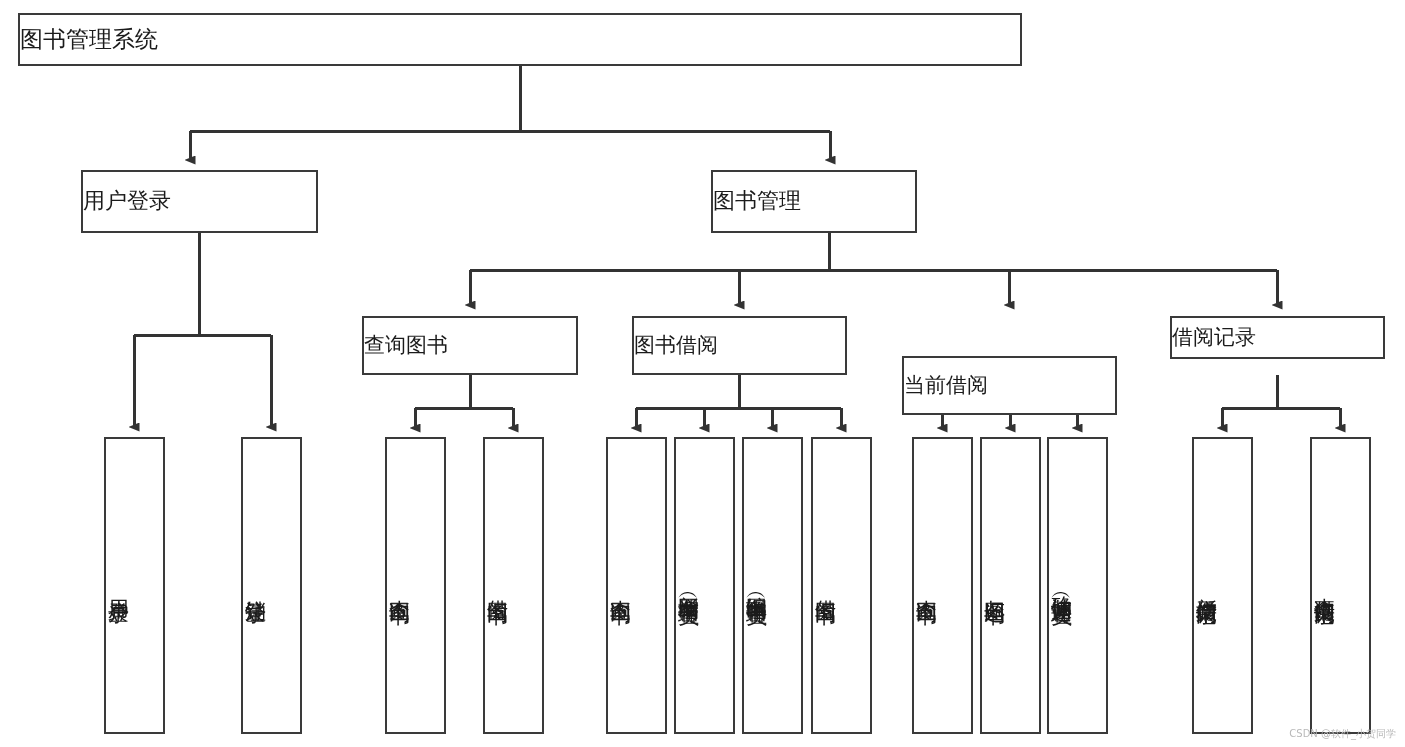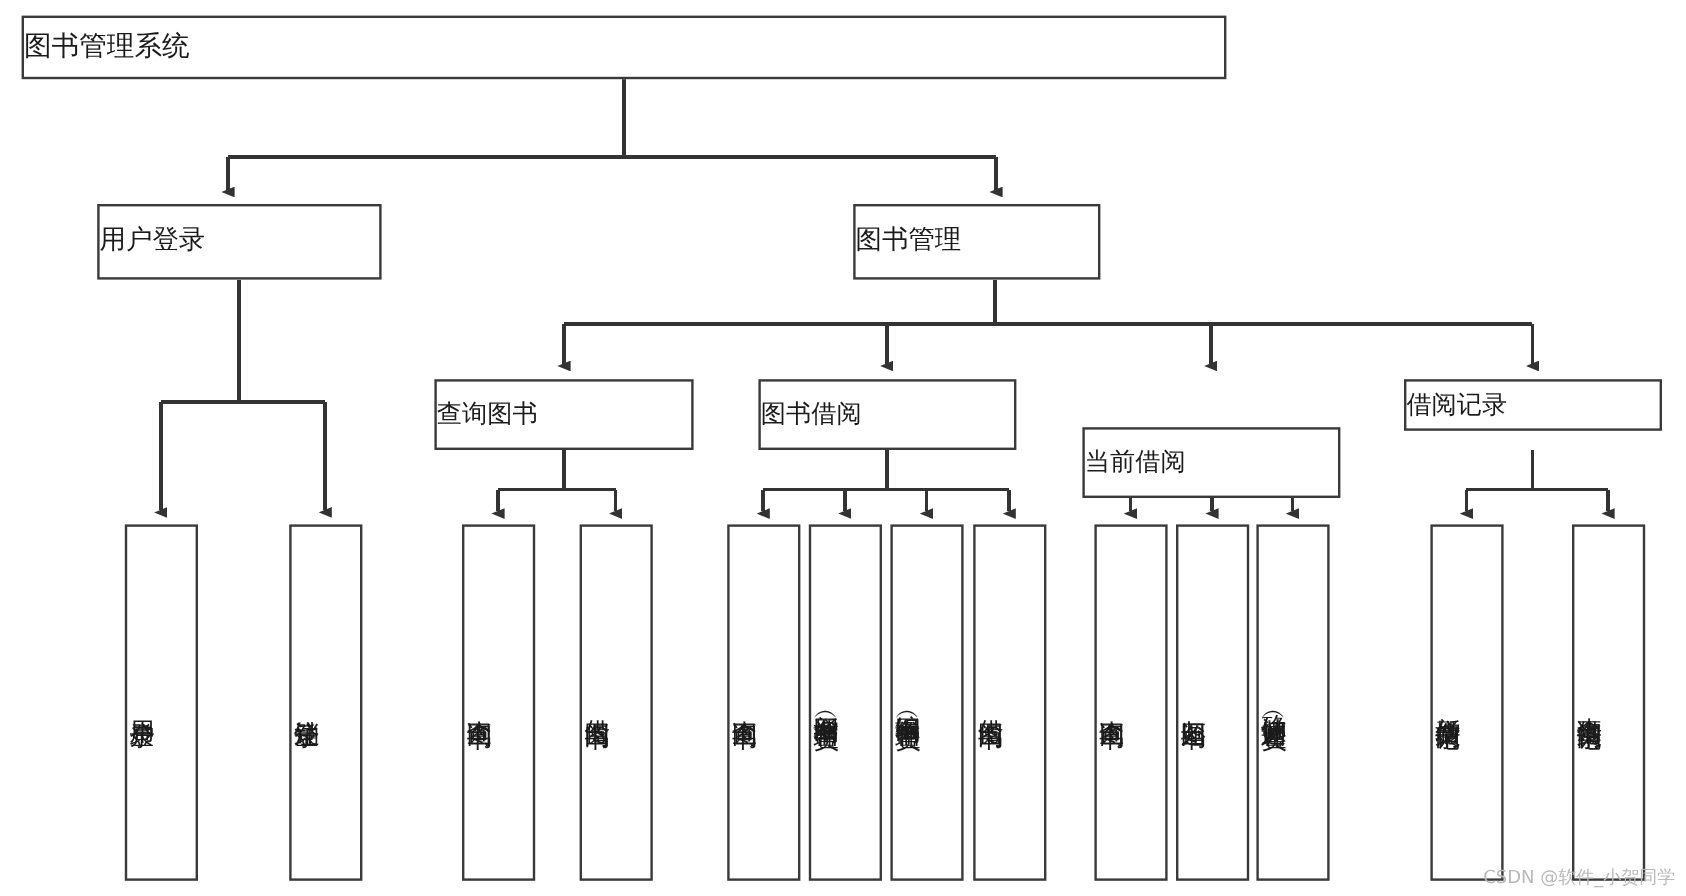--- a/index.html
+++ b/index.html
@@ -50,21 +50,21 @@
     font-size: 21px;
     writing-mode: vertical-rl;
     text-orientation: upright;
     letter-spacing: 1.5px;
     white-space: nowrap;
   }
   #watermark {
     position: absolute;
     right: 9px;
     bottom: 6px;
-    font-size: 15px;
+    font-size: 10px;
     color: #b9b9b9;
     font-family: "DejaVu Sans", "Liberation Sans", sans-serif;
     white-space: nowrap;
     pointer-events: none;
   }
 </style>
 </head>
 <body>
 
 <div id="diagram-root">

